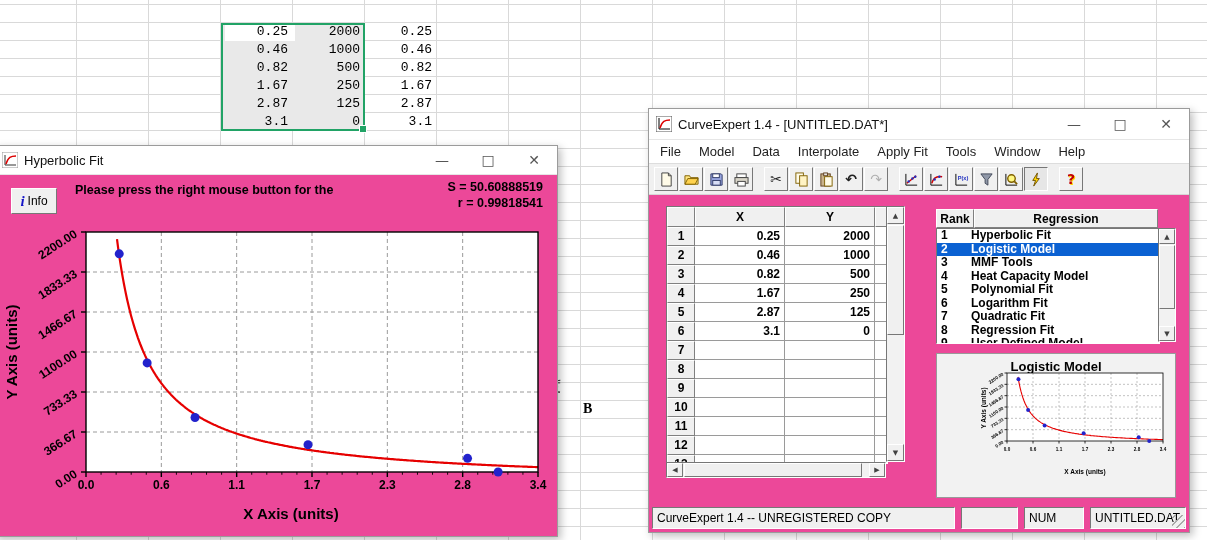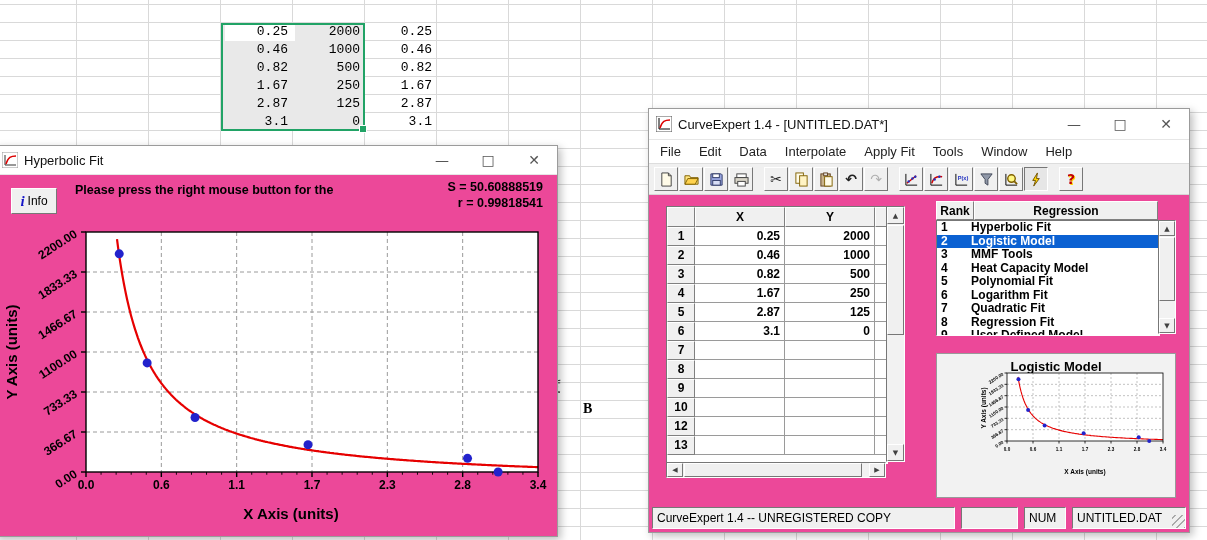--- a/index.html
+++ b/index.html
@@ -70,37 +70,37 @@
   .g-part{width:12px;flex:0 0 12px;background:#fff;border-bottom:1px solid #9a9a9a;}
   
   .sb{position:absolute;background:#f2f2f2;}
   .sb-btn{position:absolute;display:flex;align-items:center;justify-content:center;
     font-size:7px;color:#404040;font-family:"DejaVu Sans",sans-serif;}
   .sb-thumb{position:absolute;background:#f0f0f0;}
   #grid-vsb{left:220px;top:0;width:19px;height:256px;}
   #grid-hsb{left:0;top:256px;width:220px;height:16px;}
   #rank-vsb{left:222px;top:19px;width:18px;height:114px;}
   
-  #rank{position:absolute;left:287px;top:92px;width:240px;height:133px;}
+  #rank{position:absolute;left:287px;top:100px;width:240px;height:133px;}
   #rank-hdr{display:flex;height:19px;}
   #rank-list{position:absolute;left:0;top:19px;width:222px;height:114px;background:#fff;overflow:hidden;
     border:1px solid;border-color:#777 #fff #fff #777;}
   .rank-item{display:flex;height:13.5px;font-size:12px;font-weight:bold;color:#000;line-height:13.5px;}
   .rank-item .rk{width:34px;flex:0 0 34px;padding-left:4px;box-sizing:border-box;}
   .rank-item.sel{background:#0b61d2;color:#fff;}
   
   #preview{position:absolute;left:287px;top:244px;width:240px;height:145px;background:#f2f2f2;
     border:1px solid #999;box-sizing:border-box;}
   #preview-title{text-align:center;font-size:13px;font-weight:bold;margin-top:5px;color:#000;}
   #minichart{position:absolute;left:42px;top:16px;}
   
   #statusbar{position:absolute;left:3px;bottom:3px;right:3px;height:22px;display:flex;gap:6px;}
   .status-panel{background:#f0f0f0;font-size:12px;color:#000;line-height:20px;padding-left:4px;
     white-space:nowrap;overflow:hidden;}
-  #sp-main{width:303px;}#sp-2{width:57px;}#sp-num{width:42px;}#sp-file{flex:1;position:relative;}
+  #sp-main{width:303px;}#sp-2{width:57px;}#sp-num{width:60px;}#sp-file{flex:1;position:relative;}
   #grip{position:absolute;right:0;bottom:0;width:13px;height:13px;
     background:repeating-linear-gradient(135deg,transparent 0 2px,#aaa 2px 3px,transparent 3px 5px);}
 </style>
 </head>
 <body>
 
 <div id="screen">
 
   <div id="sheet">
     <div id="sel-box">
@@ -254,21 +254,21 @@
       </svg>
       <span class="title-text">CurveExpert 1.4 - [UNTITLED.DAT*]</span>
       <span class="win-controls">
         <span class="win-ctl">—</span>
         <span class="win-ctl">□</span>
         <span class="win-ctl">✕</span>
       </span>
     </div>
     <div id="menubar">
         <span class="menu-item">File</span>
-        <span class="menu-item">Edit</span>
+        <span class="menu-item">Model</span>
         <span class="menu-item">Data</span>
         <span class="menu-item">Interpolate</span>
         <span class="menu-item">Apply Fit</span>
         <span class="menu-item">Tools</span>
         <span class="menu-item">Window</span>
         <span class="menu-item">Help</span>
       </div>
     <div id="toolbar">
       <div class="tb-btn raised">
         <svg width="15" height="15" viewBox="0 0 16 16">
@@ -424,20 +424,26 @@
               <div class="g-part"></div>
             </div>
             <div class="g-row">
               <div class="g-cell g-rowhdr">9</div>
               <div class="g-cell g-val"></div>
               <div class="g-cell g-val"></div>
               <div class="g-part"></div>
             </div>
             <div class="g-row">
               <div class="g-cell g-rowhdr">10</div>
+              <div class="g-cell g-val"></div>
+              <div class="g-cell g-val"></div>
+              <div class="g-part"></div>
+            </div>
+            <div class="g-row">
+              <div class="g-cell g-rowhdr">11</div>
               <div class="g-cell g-val"></div>
               <div class="g-cell g-val"></div>
               <div class="g-part"></div>
             </div>
             <div class="g-row">
               <div class="g-cell g-rowhdr">12</div>
               <div class="g-cell g-val"></div>
               <div class="g-cell g-val"></div>
               <div class="g-part"></div>
             </div>

